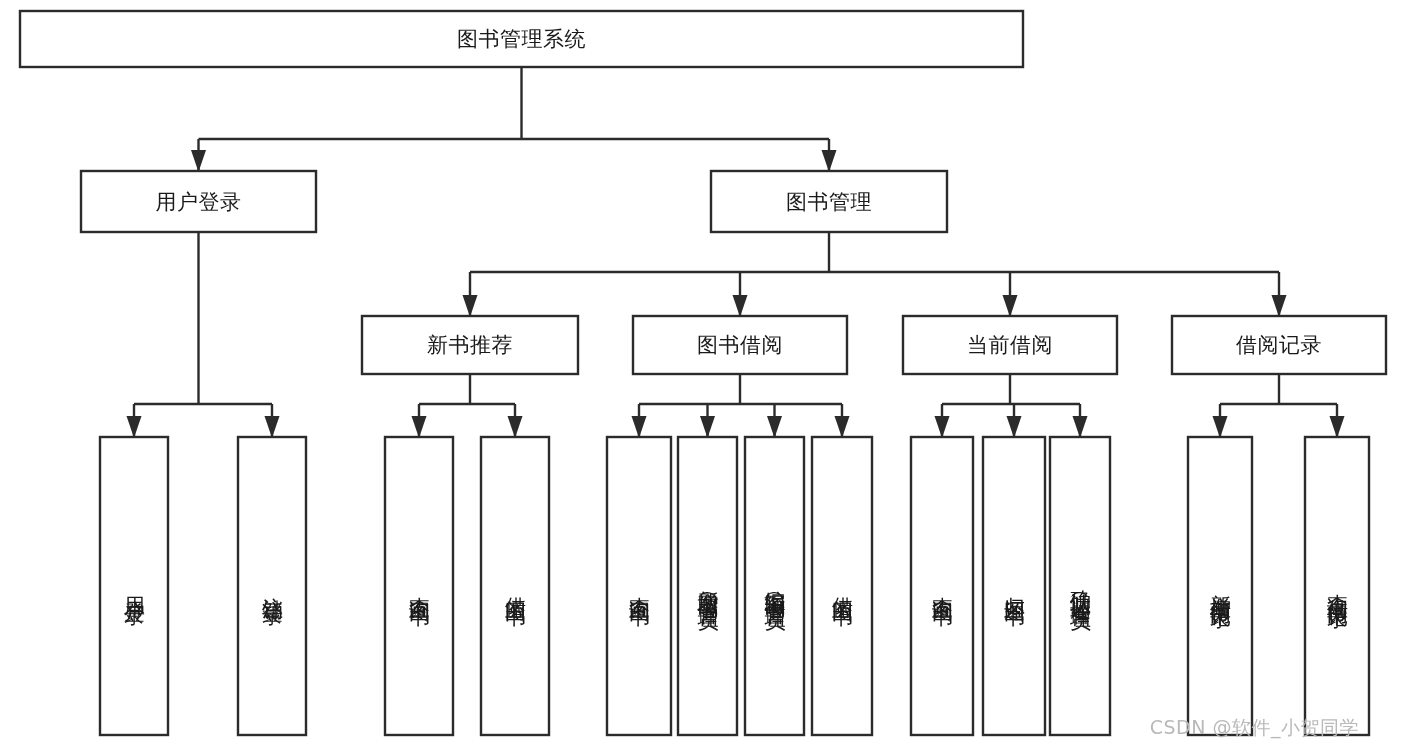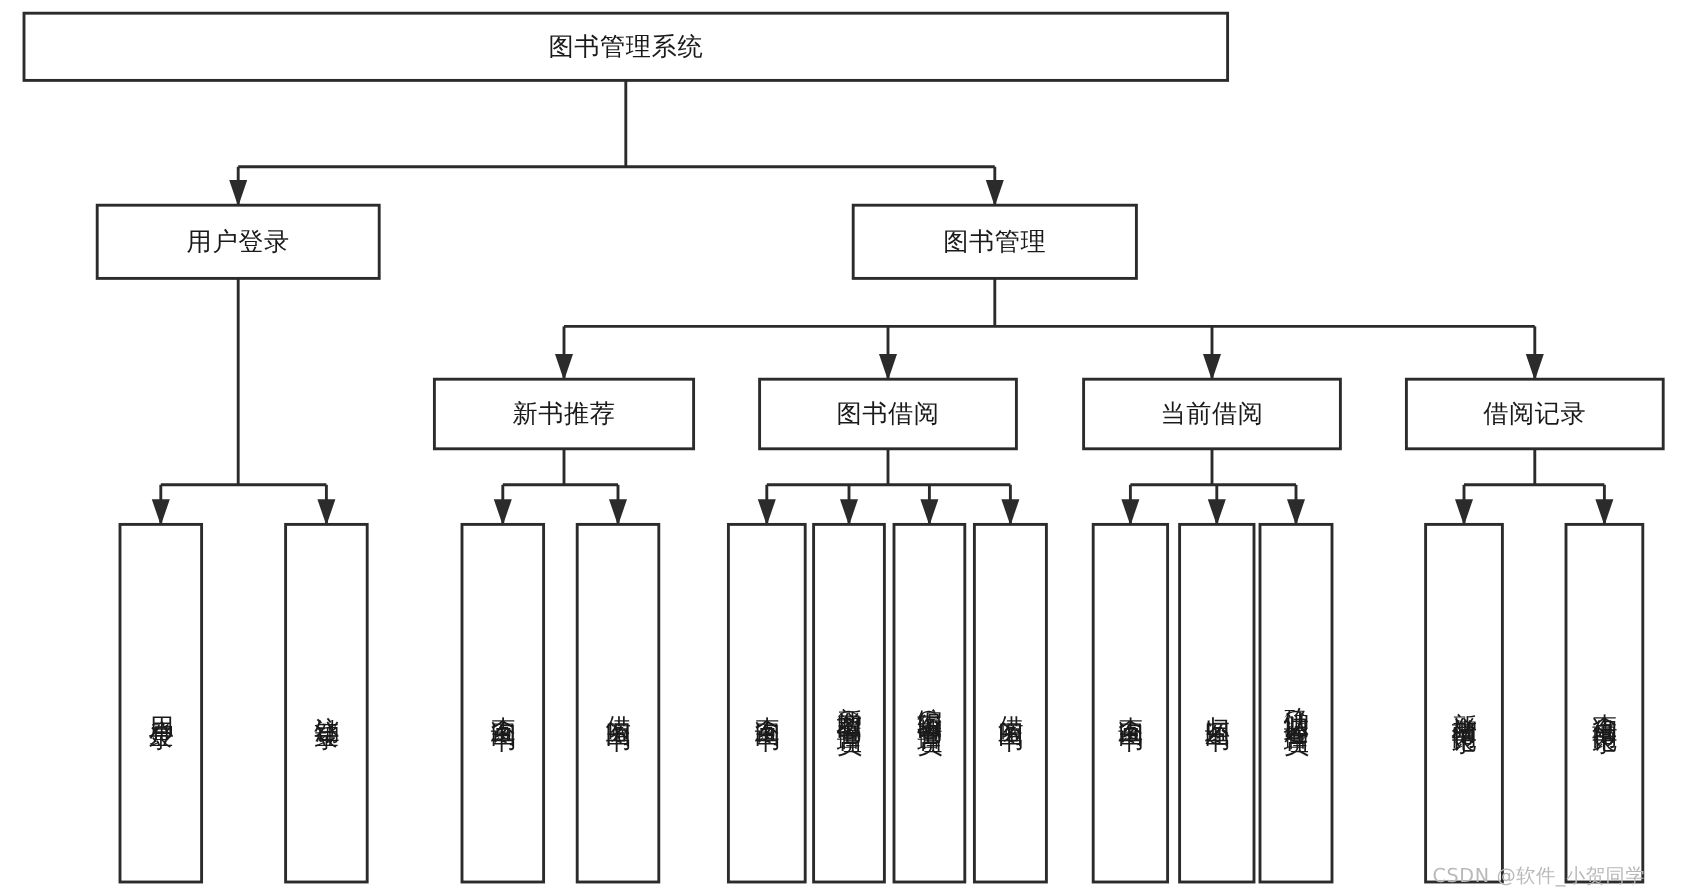--- a/index.html
+++ b/index.html
@@ -64,24 +64,24 @@
     letter-spacing: 3px;
     white-space: nowrap;
     display: flex;
     align-items: center;
     justify-content: center;
     pointer-events: none;
     text-align: center;
   }
   .watermark {
     position: absolute;
-    right: 8px;
+    right: 20px;
     bottom: 6px;
     font-family: "DejaVu Sans", "Liberation Sans", sans-serif;
-    font-size: 16px;
+    font-size: 19px;
     color: #b9b9b9;
     letter-spacing: 0.5px;
     white-space: nowrap;
   }
 </style>
 </head>
 <body>
 
 <div id="diagram-root">
 

